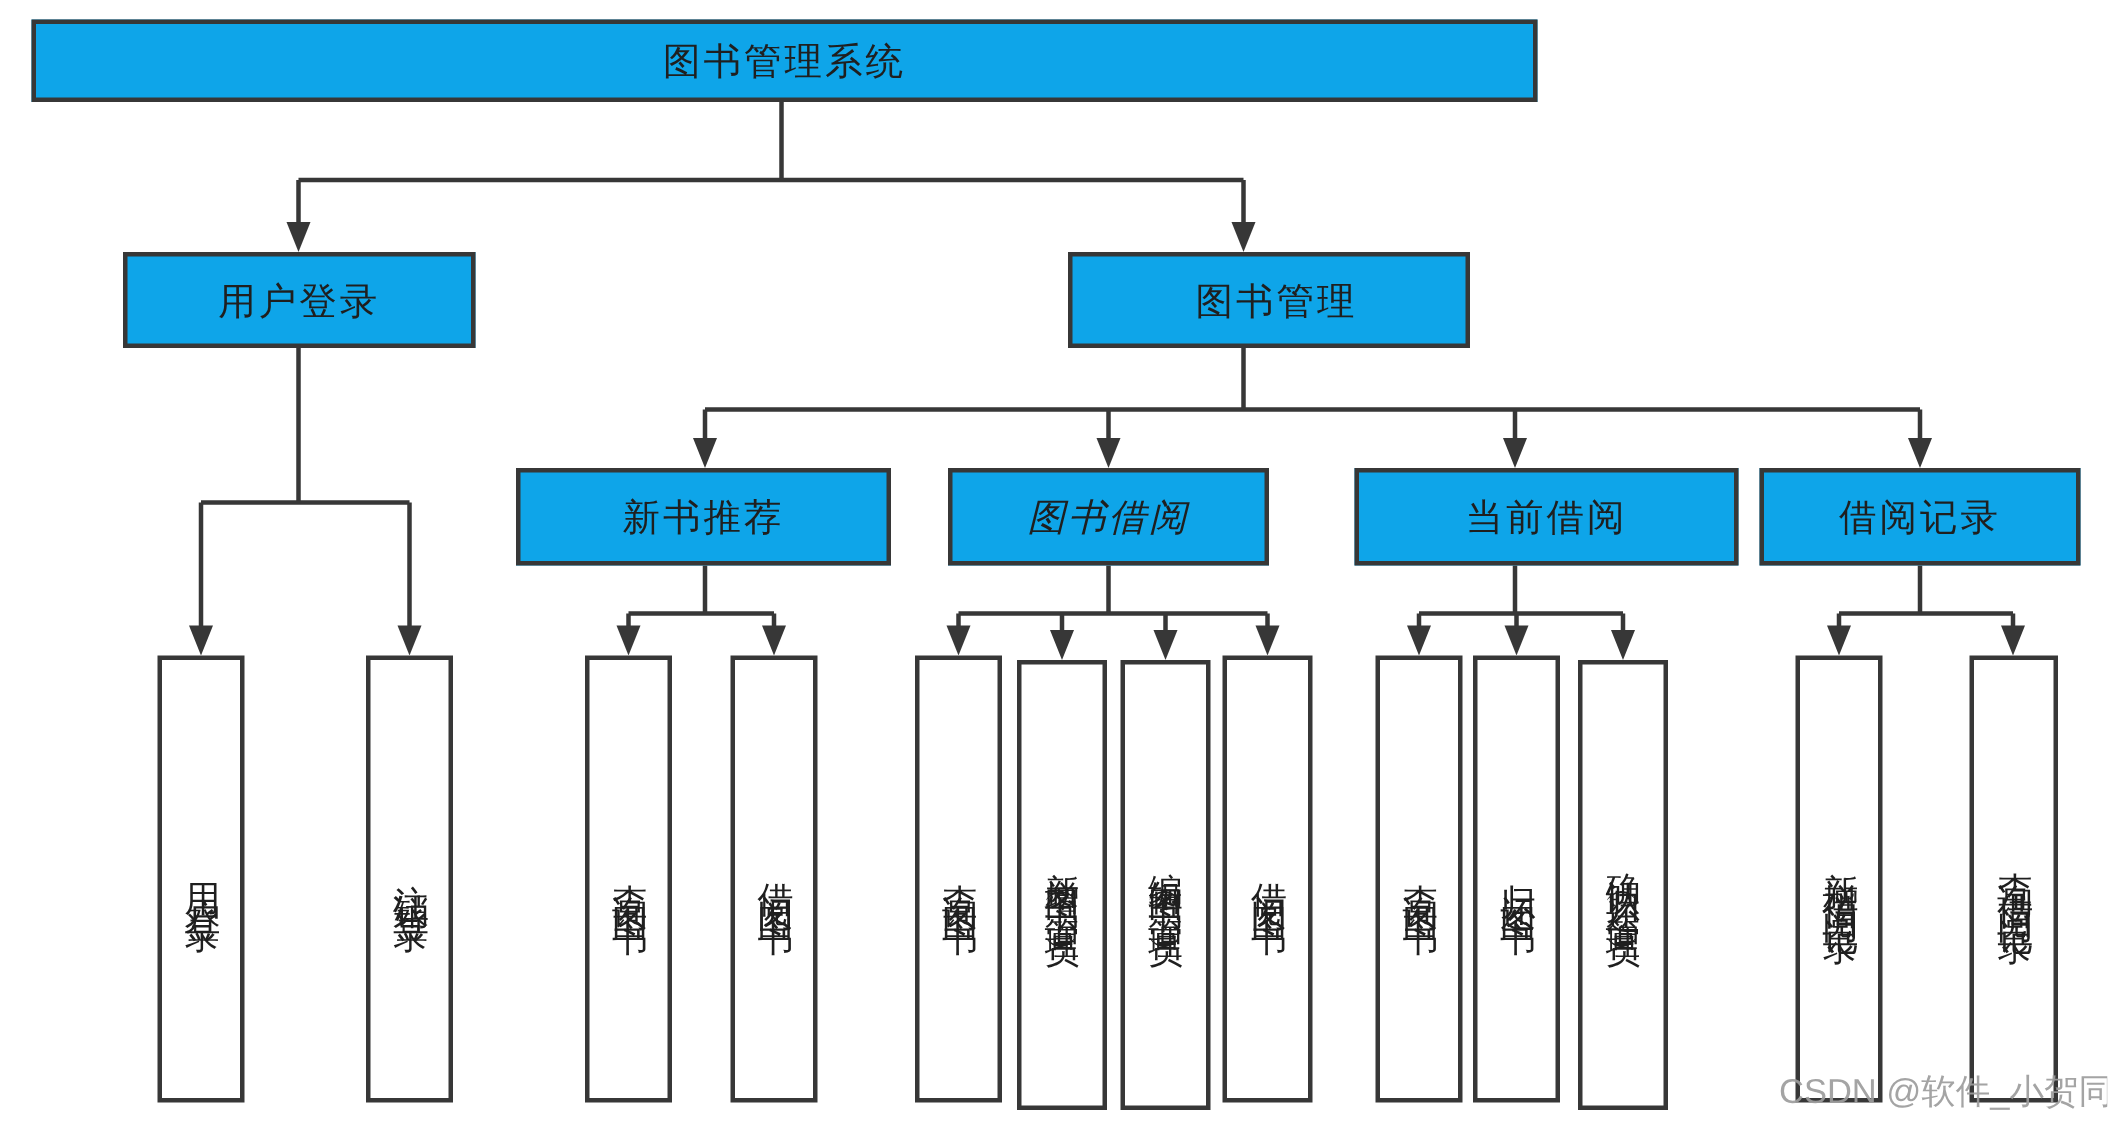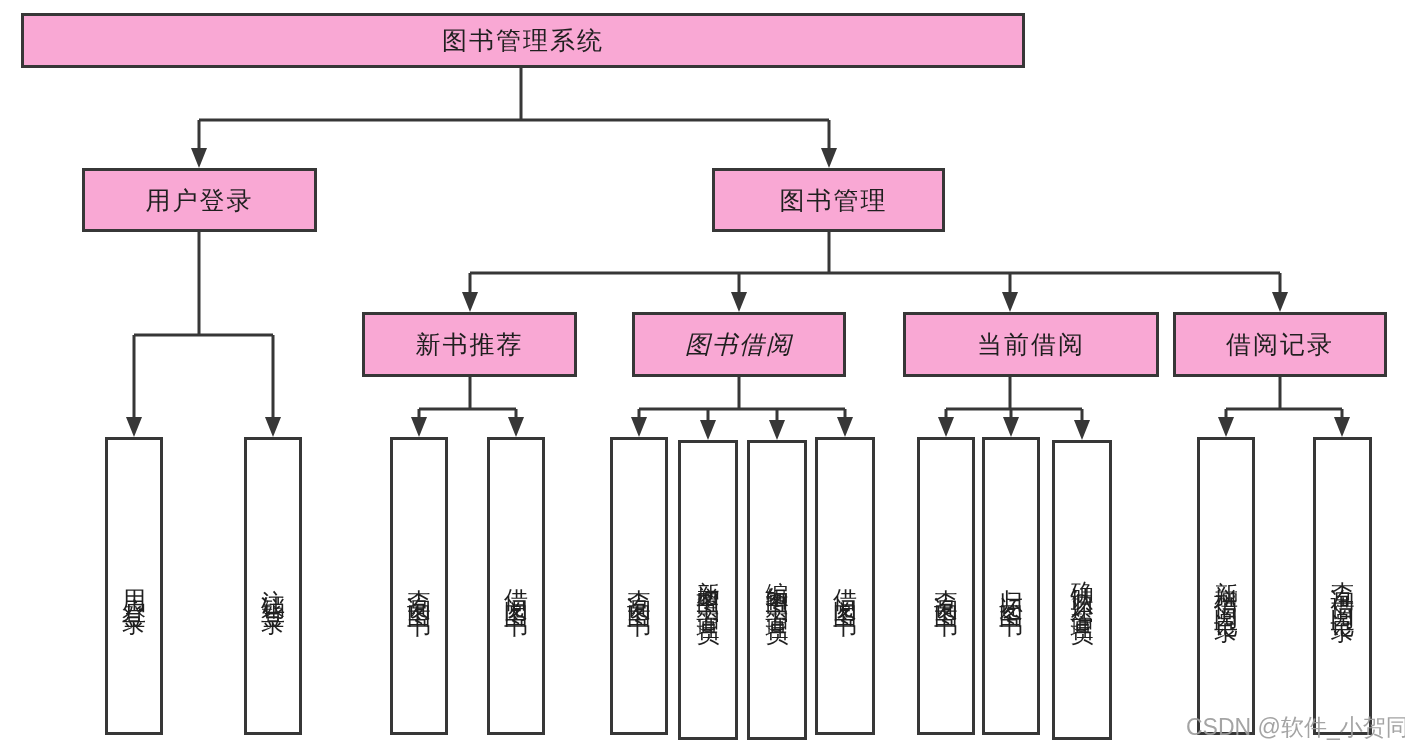--- a/index.html
+++ b/index.html
@@ -14,21 +14,21 @@
   .wires {
     position: absolute;
     left: 0; top: 0;
     width: 1405px; height: 747px;
     pointer-events: none;
   }
   .node {
     position: absolute;
     box-sizing: border-box;
     border: 3px solid #373737;
-    background: #f9a8d4;
+    background: #0ea5e9;
     color: #1f1f1f;
     display: flex;
     align-items: center;
     justify-content: center;
     font-size: 25px;
     letter-spacing: 2px;
     white-space: nowrap;
   }
   .leaf {
     position: absolute;
@@ -91,23 +91,23 @@
       <polygon points="1003,417 1019,417 1011,437"></polygon>
       <polygon points="1074,420 1090,420 1082,440"></polygon>
       <polygon points="1218,417 1234,417 1226,437"></polygon>
       <polygon points="1334,417 1350,417 1342,437"></polygon>
     </g>
   </svg>
 
   <div class="node" style="left:21px; top:13px; width:1004px; height:55px;">图书管理系统</div>
 
   <div class="node" style="left:82px; top:168px; width:235px; height:64px;">用户登录</div>
-  <div class="node" style="left:712px; top:168px; width:233px; height:64px;padding-left:10px;">图书管理</div>
+  <div class="node" style="left:712px; top:168px; width:268px; height:64px;padding-left:10px;">图书管理</div>
 
-  <div class="node" style="left:362px; top:312px; width:215px; height:65px;">新书推荐</div>
+  <div class="node" style="left:344px; top:312px; width:250px; height:65px;">新书推荐</div>
   <div class="node" style="left:632px; top:312px; width:214px; height:65px;font-style:italic;">图书借阅</div>
   <div class="node" style="left:903px; top:312px; width:256px; height:65px;">当前借阅</div>
   <div class="node" style="left:1173px; top:312px; width:214px; height:65px;">借阅记录</div>
 
   <div class="leaf" style="left:105px; top:437px; width:58px; height:298px;">用户登录</div>
   <div class="leaf" style="left:244px; top:437px; width:58px; height:298px;">注销登录</div>
 
   <div class="leaf" style="left:390px; top:437px; width:58px; height:298px;">查询图书</div>
   <div class="leaf" style="left:487px; top:437px; width:58px; height:298px;">借阅图书</div>
 

